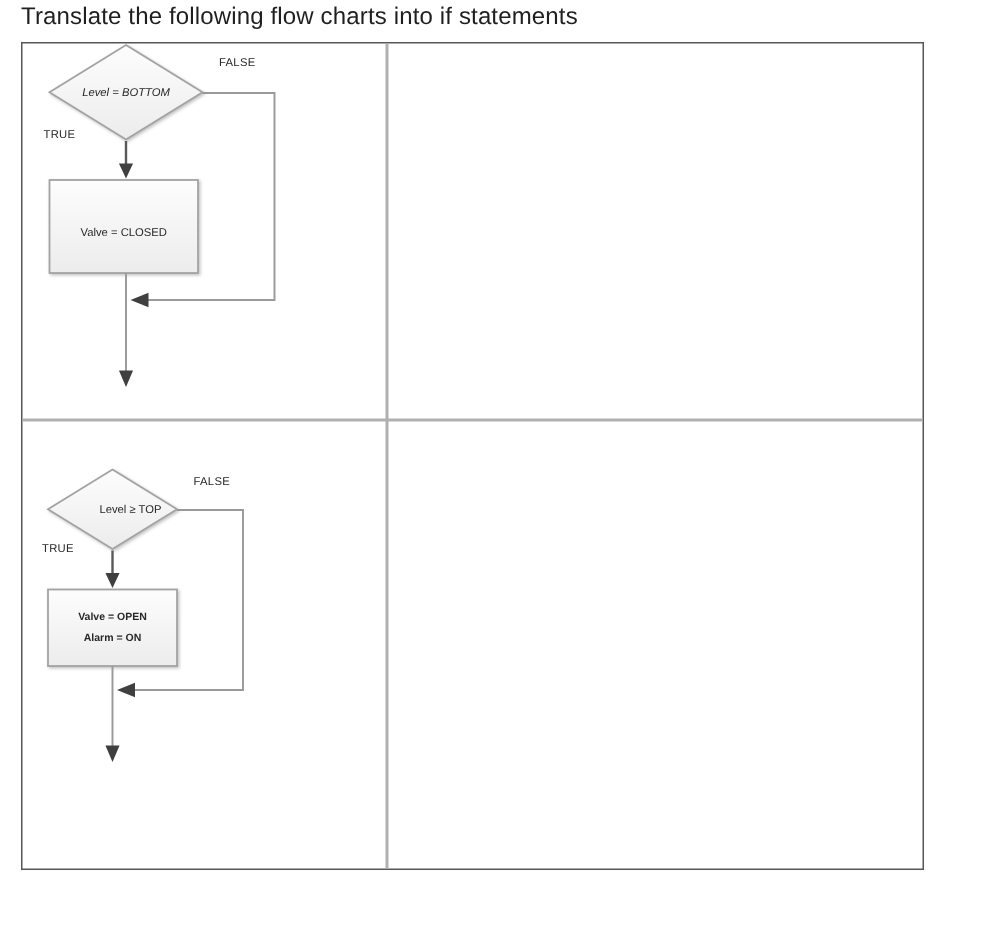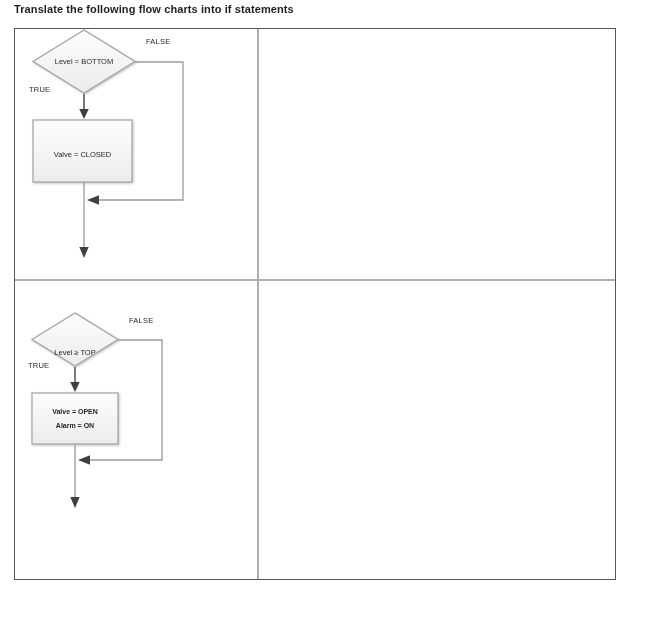--- a/index.html
+++ b/index.html
@@ -6,21 +6,21 @@
   html, body {
     width: 670px; height: 627px;
     background: #ffffff;
     font-family: "Liberation Sans", sans-serif;
     overflow: hidden;
   }
   .page { position: relative; width: 670px; height: 627px; }
 
   .title {
     position: absolute; left: 14px; top: 3px;
-    font-size: 11px; font-weight: 700; color: #1f1f1f;
+    font-size: 16px; font-weight: 400; color: #1f1f1f;
     letter-spacing: 0.1px;
   }
 
   
   .grid {
     position: absolute; left: 14px; top: 28px;
     width: 602px; height: 552px;
     border: 1.5px solid #565656;
   }
   .grid .v-divider {
@@ -106,27 +106,27 @@
     <line x1="75" y1="367" x2="75" y2="384" stroke="#595959" stroke-width="1.6"></line>
     <polygon points="75,392 70.3,382 79.7,382" fill="#3f3f3f"></polygon>
 
     <rect class="shape" x="32" y="393" width="86" height="51" fill="url(#shapeGrad)" stroke="#a3a3a3" stroke-width="1.2"></rect>
 
     <line x1="75" y1="444" x2="75" y2="499" stroke="#9a9a9a" stroke-width="1.3"></line>
     <polygon points="75,508 70.3,497 79.7,497" fill="#3f3f3f"></polygon>
   </svg>
 
   <div class="flabel bold" style="left:146px; top:37px;">FALSE</div>
-  <div class="flabel diamond-label" style="left:33px; top:57px; width:102px;">Level = BOTTOM</div>
+  <div class="flabel diamond-label" style="left:33px; top:57px; width:102px;font-style:italic;">Level = BOTTOM</div>
   <div class="flabel bold" style="left:29px; top:85px;">TRUE</div>
   <div class="flabel box-label" style="left:33px; top:120px; width:99px; height:68px;">
     <div class="line">Valve = CLOSED</div>
   </div>
 
   <div class="flabel bold" style="left:129px; top:316px;">FALSE</div>
-  <div class="flabel diamond-label" style="left:32px; top:335px; width:86px;margin-top:13px;">Level ≥ TOP</div>
+  <div class="flabel diamond-label" style="left:44px; top:335px; width:86px;">Level ≥ TOP</div>
   <div class="flabel bold" style="left:28px; top:361px;">TRUE</div>
   <div class="flabel box-label box-label-2" style="left:32px; top:393px; width:86px; height:51px;">
     <div class="line">Valve = OPEN</div>
     <div class="line">Alarm = ON</div>
   </div>
 
 </div>
 
 </body></html>

